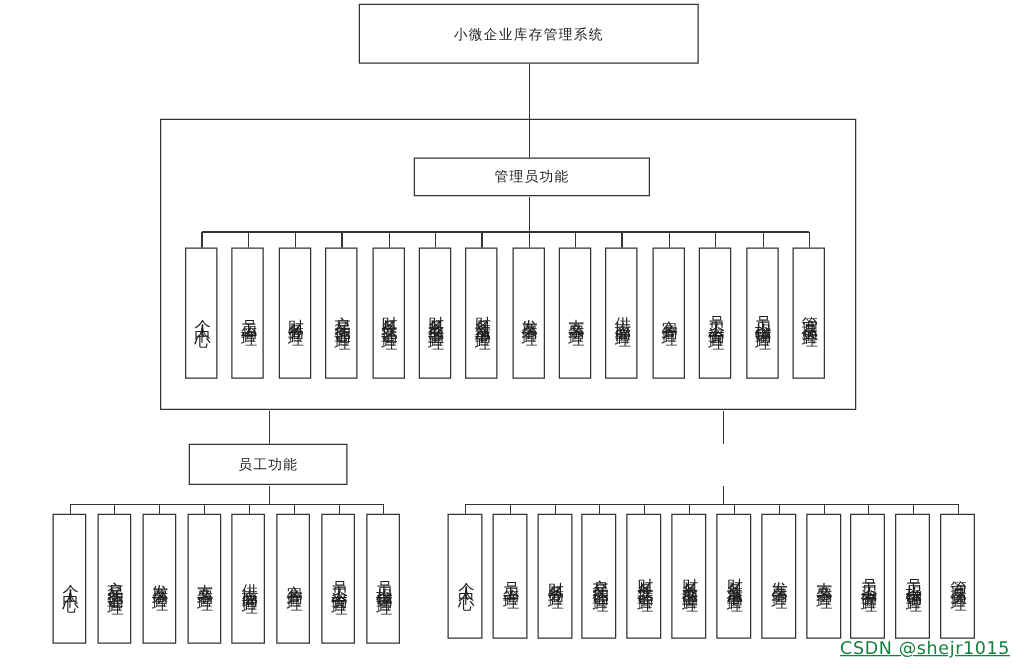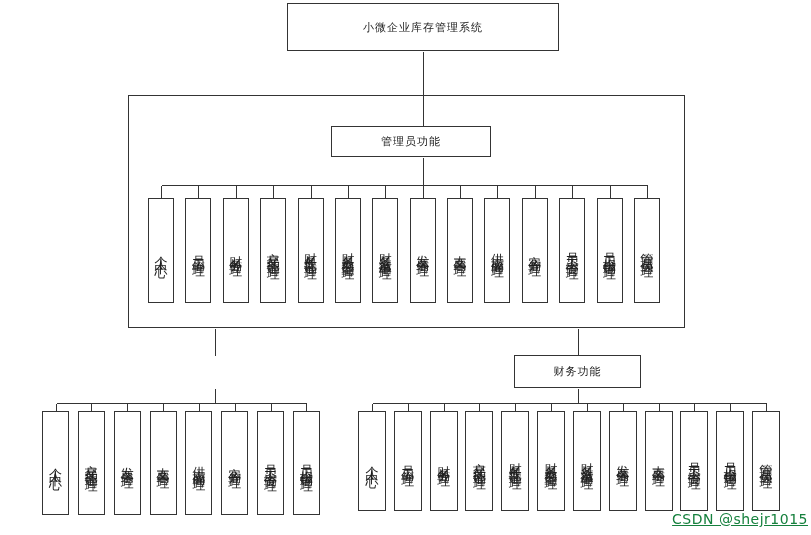--- a/index.html
+++ b/index.html
@@ -33,21 +33,21 @@
   }
   #top-box      { left: 287px; top: 3px;   width: 272px; height: 48px; }
   #admin-frame  {
     position: absolute;
     left: 128px; top: 95px; width: 557px; height: 233px;
     border: 1px solid #343434;
     background: transparent;
     box-sizing: border-box;
     z-index: 1;
   }
-  #admin-header   { left: 331px; top: 126px; width: 160px; height: 31px; }
+  #admin-header   { left: 331px; top: 126px; width: 189px; height: 31px; }
   #staff-header   { left: 151px; top: 355px; width: 127px; height: 33px; }
   #finance-header { left: 514px; top: 355px; width: 127px; height: 33px; }
 
   .row {
     position: absolute;
     display: flex;
     justify-content: space-between;
     z-index: 2;
   }
   #admin-row   { left: 148px; top: 198px; width: 512px; height: 105px; }
@@ -197,20 +197,23 @@
 
       <div class="vbox">
         <span class="vtext">员工报销管理</span>
       </div>
 
       <div class="vbox">
         <span class="vtext">管理员管理</span>
       </div>
     </div>
 
+  <div class="hbox" id="staff-header">
+    <span>员工功能</span>
+  </div>
 
   <div class="row" id="staff-row">
 
       <div class="vbox">
         <span class="vtext">个人中心</span>
       </div>
 
       <div class="vbox">
         <span class="vtext">交易凭证管理</span>
       </div>
@@ -233,23 +236,20 @@
 
       <div class="vbox">
         <span class="vtext">员工工资管理</span>
       </div>
 
       <div class="vbox">
         <span class="vtext">员工报销管理</span>
       </div>
     </div>
 
-  <div class="hbox" id="finance-header">
-    <span>财务功能</span>
-  </div>
 
   <div class="row" id="finance-row">
 
       <div class="vbox">
         <span class="vtext">个人中心</span>
       </div>
 
       <div class="vbox">
         <span class="vtext">员工管理</span>
       </div>

